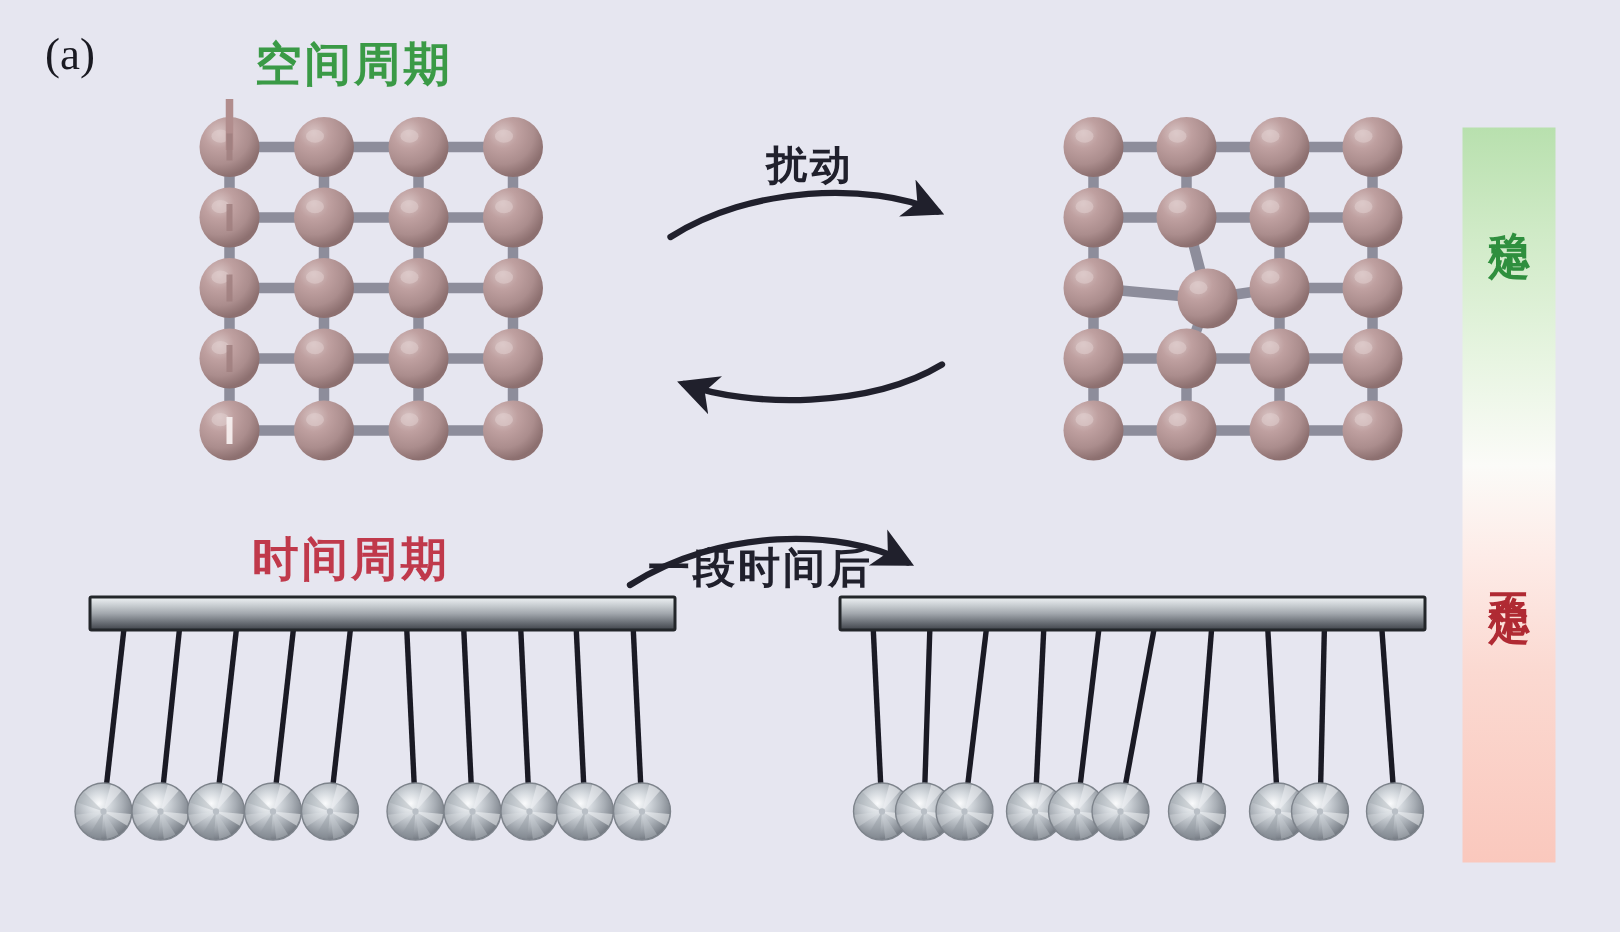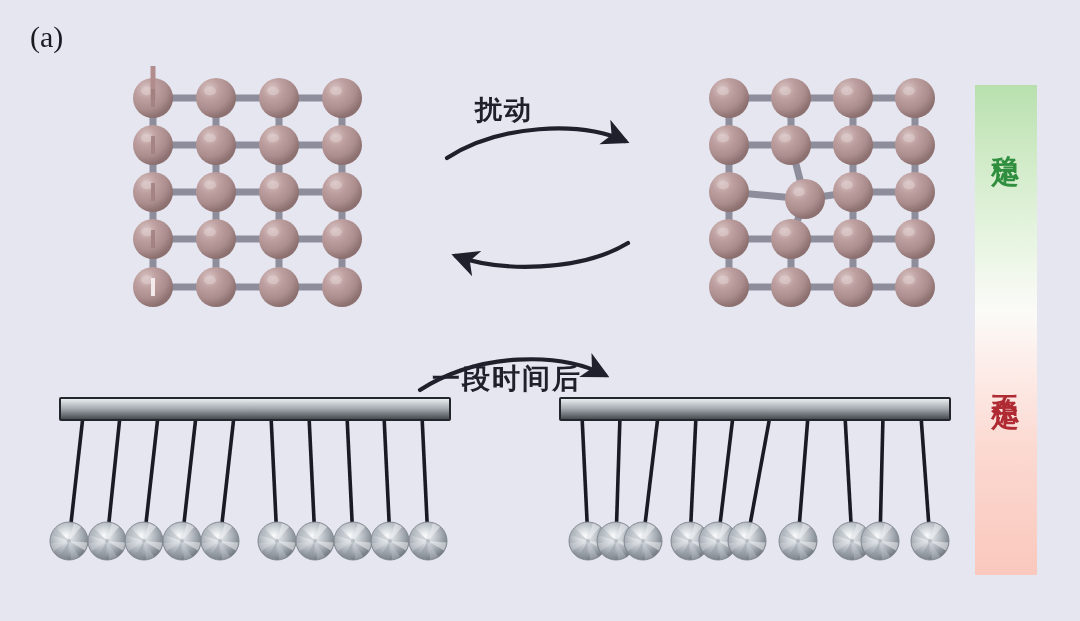--- a/index.html
+++ b/index.html
@@ -38,21 +38,21 @@
     letter-spacing: 2px;
   }
   #label-temporal {
     left: 168px;
     top: 352px;
     font-size: 31px;
     color: #c0394b;
     letter-spacing: 2px;
   }
   #label-perturb {
-    left: 475px;
+    left: 511px;
     top: 92px;
     font-size: 27px;
     color: #20202c;
     letter-spacing: 2px;
   }
   #label-aftertime {
     left: 432px;
     top: 328px;
     font-size: 28px;
     color: #20202c;
@@ -104,20 +104,22 @@
     color: #b02a33;
   }
 </style>
 </head>
 <body>
 
 <div id="stage">
 
   <div class="panel-label">(a)</div>
 
+  <div class="cn-label" id="label-spatial">空间周期</div>
+  <div class="cn-label" id="label-temporal">时间周期</div>
   <div class="cn-label" id="label-perturb">扰动</div>
   <div class="cn-label" id="label-aftertime">一段时间后</div>
 
   <div id="stability-bar"></div>
   <div class="vert-text" id="text-stable">稳定</div>
   <div class="vert-text" id="text-unstable">不稳定</div>
 
   <svg class="layer" id="gfx" viewBox="0 0 1080 621">
     <defs>
       <radialGradient id="sphereGrad" cx="33%" cy="27%" r="72%">

